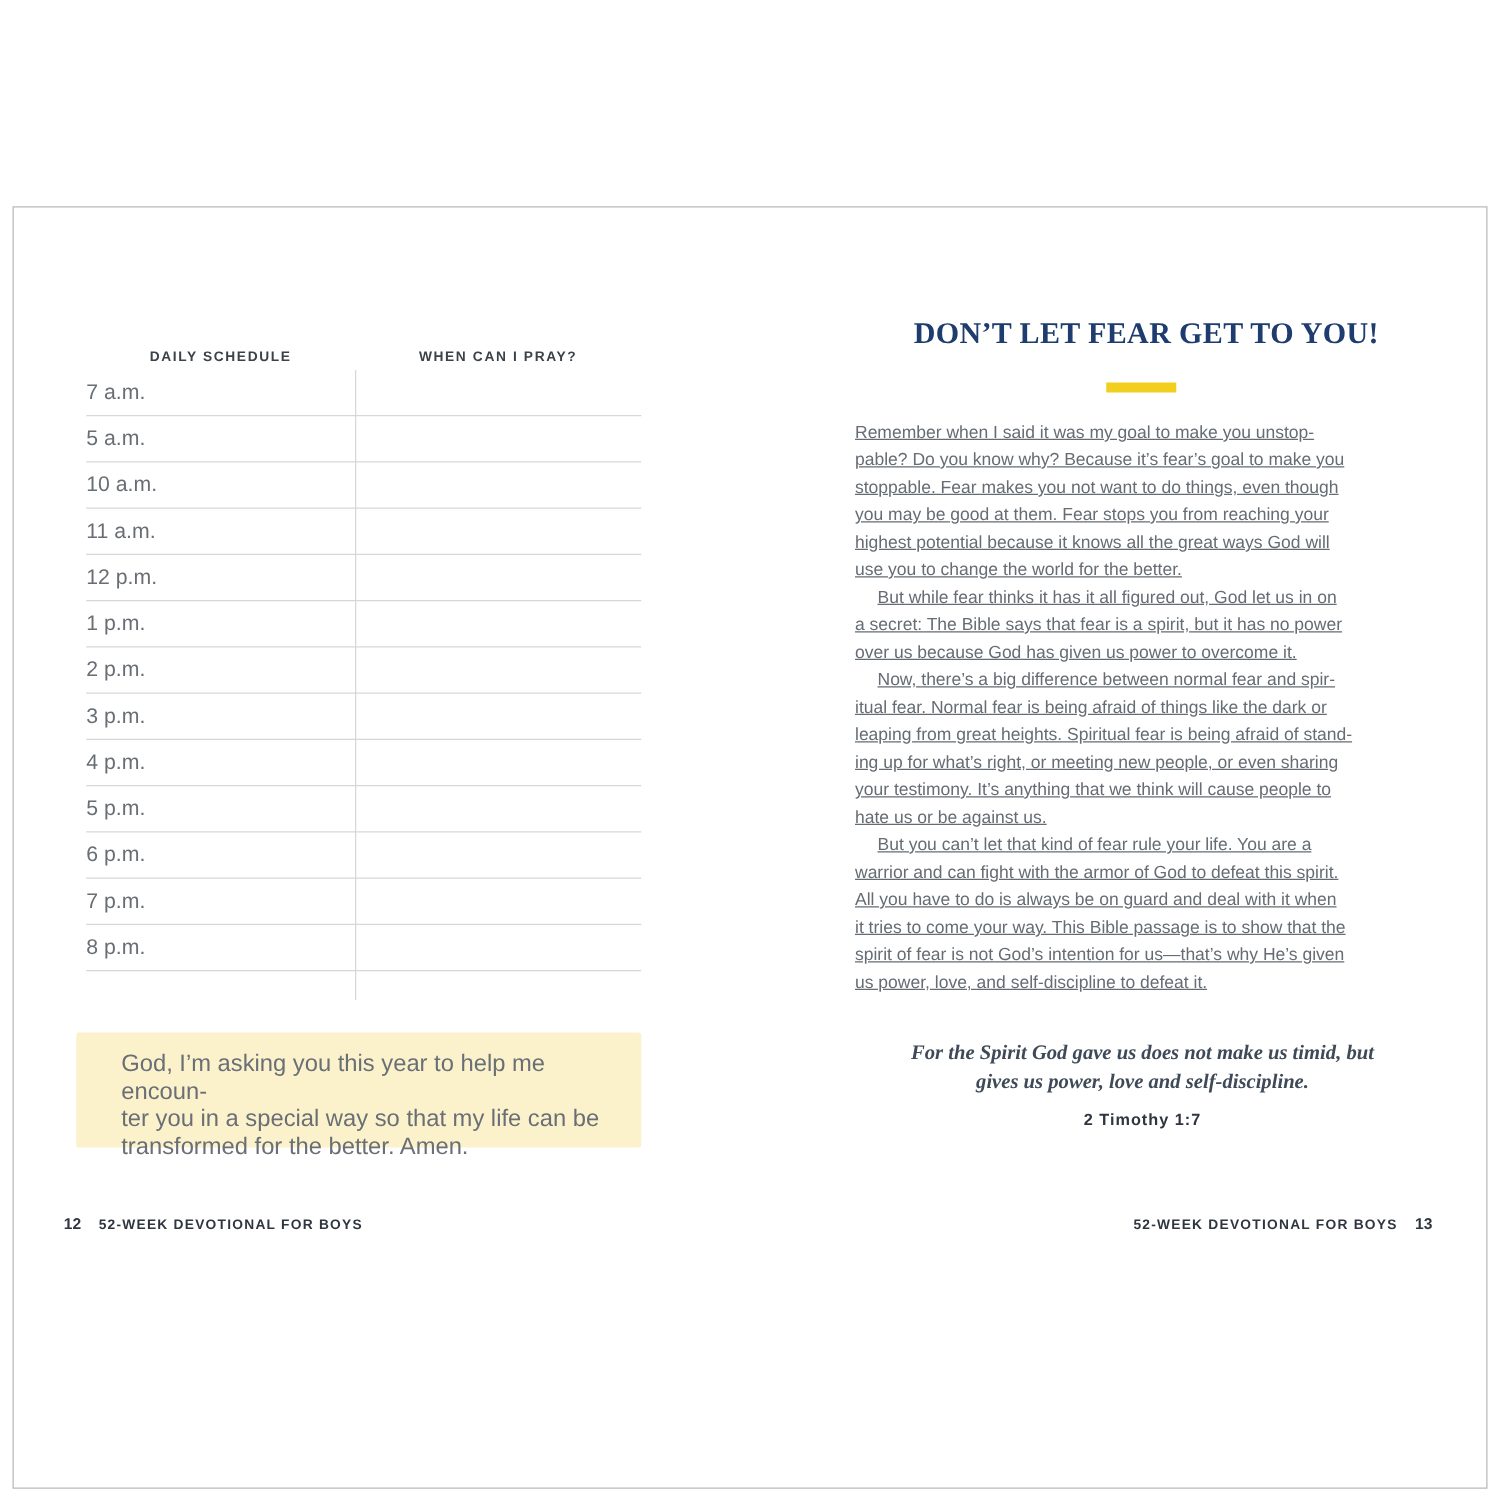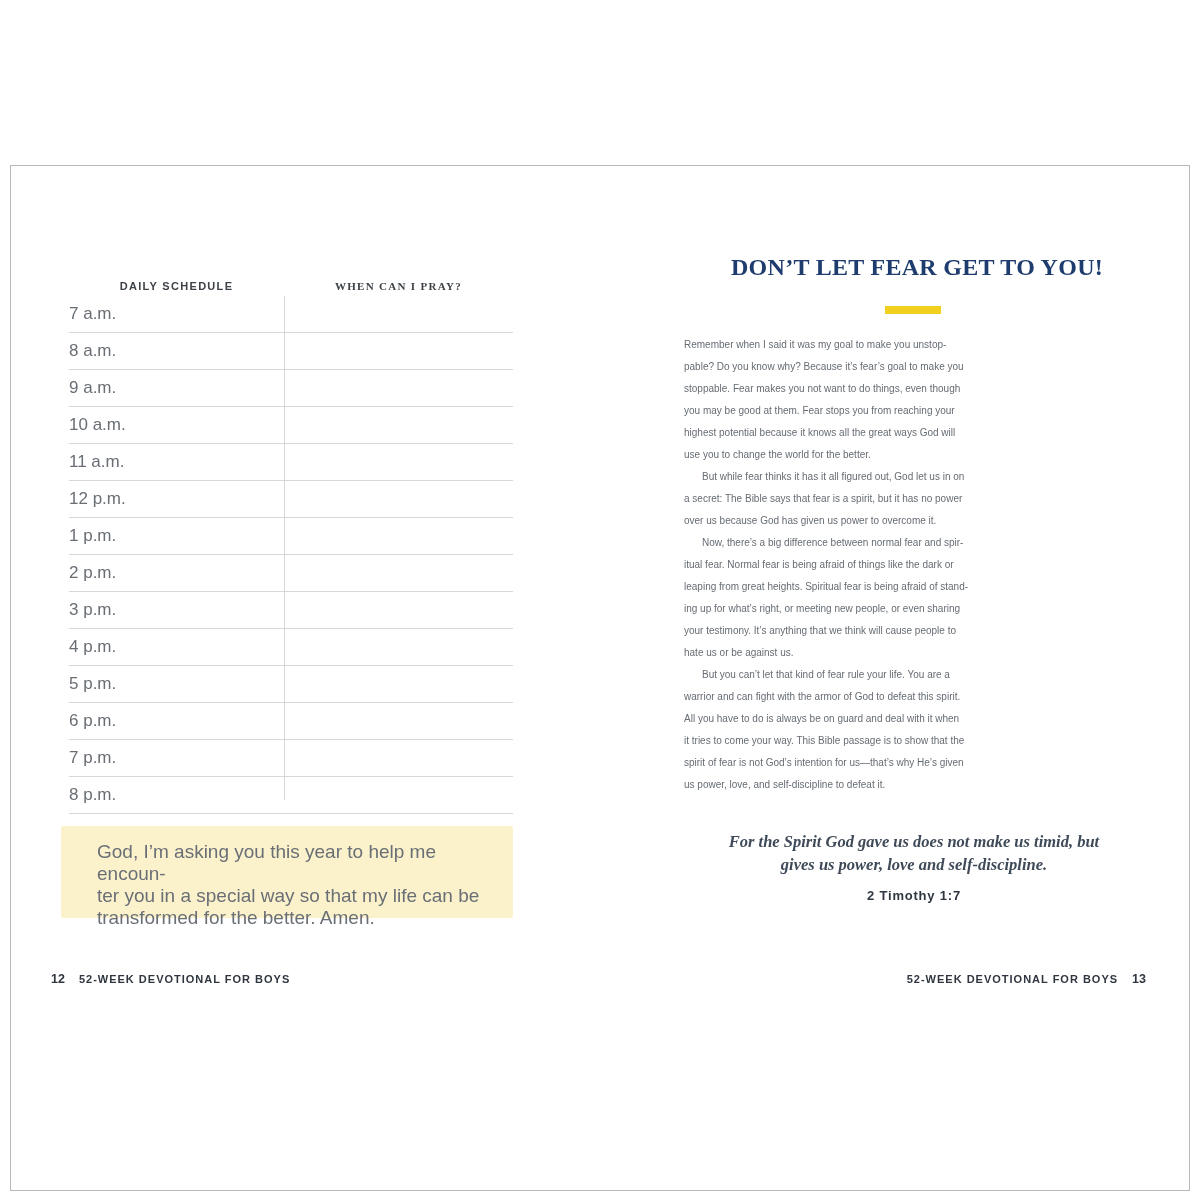--- a/index.html
+++ b/index.html
@@ -31,21 +31,21 @@
   
   .table-headers {
     position: absolute; top: 114px; left: 58px; width: 444px;
     display: flex;
   }
   .col-header {
     font-size: 11px; font-weight: bold; letter-spacing: 1.3px;
     color: #3c4248;
   }
   .col-header.col1 { width: 215px; text-align: center; }
-  .col-header.col2 { width: 229px; text-align: center; font-family: Liberation Serif, serif; }
+  .col-header.col2 { width: 229px; text-align: center; }
 
   .schedule {
     position: absolute; top: 130px; left: 58px; width: 444px;
   }
   .schedule-row {
     height: 36px;
     border-bottom: 1px solid var(--line);
     display: flex; align-items: center;
   }
   .time-label {
@@ -94,22 +94,23 @@
     color: var(--navy);
     white-space: nowrap;
   }
   .title-underline {
     position: absolute; top: 140px; left: 285px;
     width: 56px; height: 8px;
     background: var(--yellow);
   }
   .body-text {
     position: absolute; top: 168px; left: 84px; width: 462px;
-    font-size: 10px; line-height: 22px;
+    font-size: 14px; line-height: 22px;
     color: var(--body-text);
+    text-decoration: underline;
   }
   .body-text p { margin: 0; white-space: pre; }
   .body-text p.indent { text-indent: 18px; }
 
   .verse {
     position: absolute; top: 664px; left: 84px; width: 460px;
     text-align: center;
     font-family: "Liberation Serif", serif;
     font-style: italic; font-weight: bold;
     font-size: 16.5px; line-height: 23px;
@@ -135,24 +136,21 @@
       <div class="col-header col2">WHEN CAN I PRAY?</div>
     </div>
 
     <div class="schedule" id="schedule-rows">
       <div class="v-divider"></div>
 
     <div class="schedule-row">
           <span class="time-label">7 a.m.</span>
         </div>
         <div class="schedule-row">
-          <span class="time-label">8 a.m.</span>
-        </div>
-        <div class="schedule-row">
-          <span class="time-label">9 a.m.</span>
+          <span class="time-label">5 a.m.</span>
         </div>
         <div class="schedule-row">
           <span class="time-label">10 a.m.</span>
         </div>
         <div class="schedule-row">
           <span class="time-label">11 a.m.</span>
         </div>
         <div class="schedule-row">
           <span class="time-label">12 p.m.</span>
         </div>

